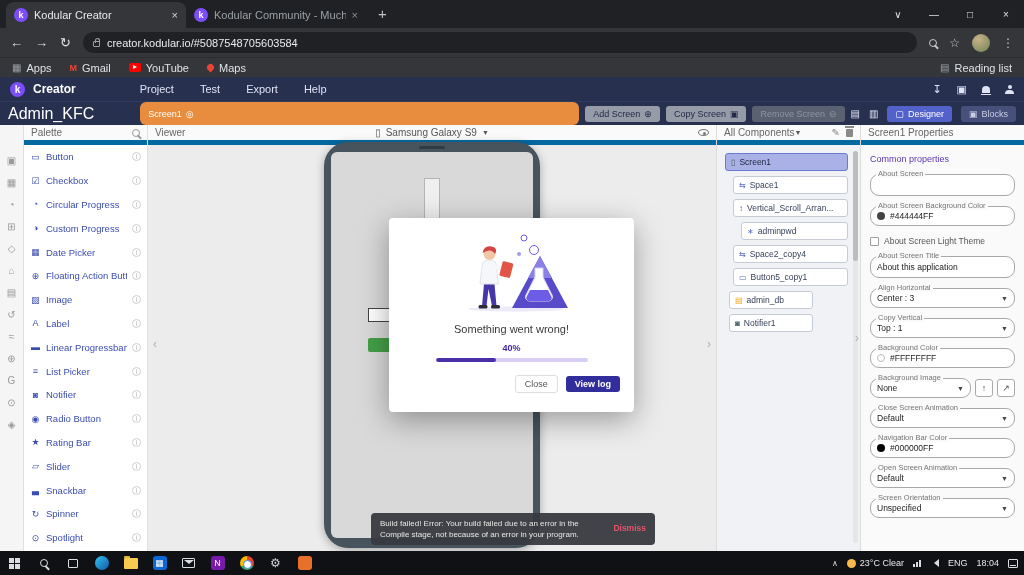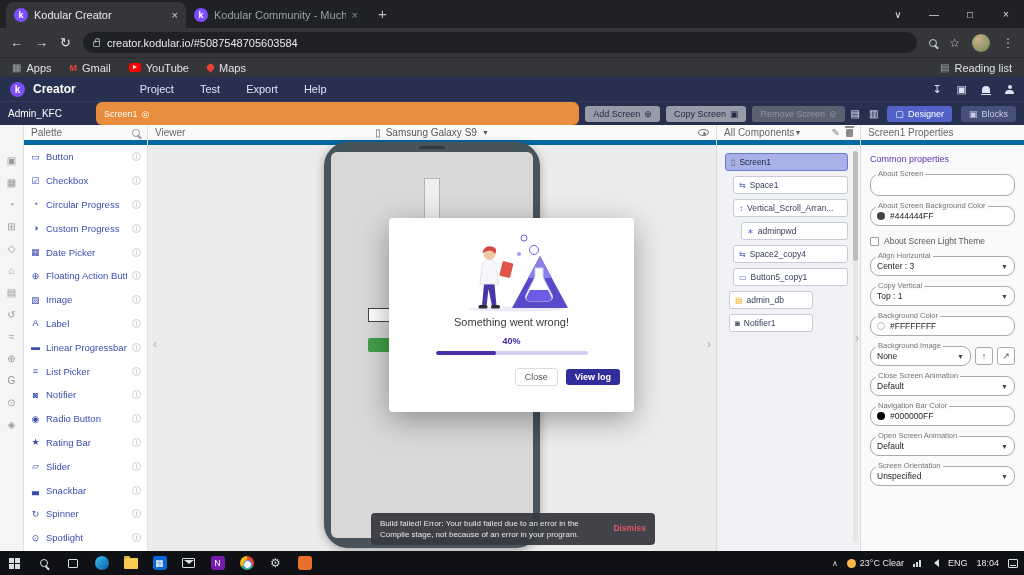--- a/index.html
+++ b/index.html
@@ -46,21 +46,21 @@
   .kbrand{color:#fff;font-size:12px;font-weight:bold;margin-right:56px}
   .kmenu{display:flex;gap:26px;color:#dfe3f4;font-size:11px}
   .kicons{margin-left:auto;display:flex;gap:15px;color:#dfe3f4;align-items:center;font-size:11px}
   .bellico{width:8px;height:7px;background:#dfe3f4;border-radius:4px 4px 0 0;position:relative;margin-top:1px}
   .bellico::after{content:'';position:absolute;left:-1px;bottom:-2px;width:10px;height:1.5px;background:#dfe3f4}
   .personico{width:9px;height:9px;position:relative}
   .personico::before{content:'';position:absolute;left:2.5px;top:0;width:4px;height:4px;border-radius:50%;background:#dfe3f4}
   .personico::after{content:'';position:absolute;left:0;bottom:0;width:9px;height:4px;border-radius:4px 4px 0 0;background:#dfe3f4}
 
   .ktoolbar{height:24px;background:#27304f;display:flex;align-items:center;padding:0 8px;gap:6px;border-top:1px solid #303a61}
-  .kproject{color:#fff;font-size:10px;margin-right:28px}
+  .kproject{color:#fff;font-size:16px;margin-right:40px}
   .chip{height:16px;border-radius:3px;display:flex;align-items:center;gap:4px;padding:0 8px;font-size:9px;white-space:nowrap}
   .chip.screen{background:#e88d3d;color:#fff}
   .chip.gray{background:#959ba7;color:#222a47}
   .chip.disabled{background:#5a6170;color:#8e95a3}
   .chip.designer{background:#5262c9;color:#fff}
   .chip.blocks{background:#47507a;color:#c9cfe8}
   .ktool-right{margin-left:auto;display:flex;align-items:center;gap:9px;color:#dfe3f4;font-size:10px}
 
   
   .main{position:absolute;top:125px;left:0;width:1024px;height:426px;display:flex;background:#ececec}
@@ -119,21 +119,21 @@
   .pcaret{color:#444;font-size:7px}
   .cdot{width:8px;height:8px;border-radius:50%;flex-shrink:0}
   .checkrow{display:flex;align-items:center;gap:5px;font-size:8.5px;color:#555}
   .cbox{width:9px;height:9px;border:1px solid #9e9e9e;border-radius:1px;background:#fff;flex-shrink:0}
   .bgimg-row{display:flex;gap:4px;align-items:center}
   .bgimg-row .pfield{flex:1}
   .sqbtn{width:18px;height:18px;border:1px solid #a9a9a9;border-radius:3px;background:#fff;display:flex;align-items:center;justify-content:center;font-size:9px;color:#555;flex-shrink:0}
 
   
   .modal{position:absolute;left:389px;top:218px;width:245px;height:194px;background:#fff;border-radius:4px;box-shadow:0 8px 30px rgba(0,0,0,.35);z-index:20;display:flex;flex-direction:column;align-items:center;padding:8px 14px 10px}
-  .mtitle{font-size:11px;color:#3a3a3a;margin-top:4px}
+  .mtitle{font-size:11px;color:#3a3a3a;margin-top:11px}
   .mpct{font-size:9px;font-weight:bold;color:#4527a0;margin-top:8px}
   .mbar{width:152px;height:4px;border-radius:2px;background:#d7cdf2;margin-top:5px;overflow:hidden}
   .mfill{height:100%;background:#4930a8;border-radius:2px}
   .mbtns{margin-top:13px;align-self:flex-end;display:flex;gap:8px;align-items:center}
   .btn-close{font-size:9px;color:#555;background:#fff;border:1px solid #ddd;border-radius:3px;padding:3px 9px}
   .btn-viewlog{font-size:9px;color:#fff;background:#312e9b;border-radius:3px;padding:3px 9px;font-weight:bold}
 
   
   .toast{position:absolute;left:371px;top:513px;width:284px;background:rgba(56,58,63,.95);border-radius:4px;color:#e6e6e6;font-size:8px;line-height:1.4;display:flex;align-items:center;gap:8px;padding:5px 9px;z-index:30}
   .toast .msg{flex:1}
@@ -476,20 +476,24 @@
         <span class="lbl">About Screen Background Color</span>
         <span class="cdot" style="background:#444"></span>
         <span class="pval">#444444FF</span>
       </div>
 
       <div class="checkrow">
         <span class="cbox"></span>
         <span>About Screen Light Theme</span>
       </div>
 
+      <div class="pfield" style="min-height:22px">
+        <span class="lbl">About Screen Title</span>
+        <span class="pval">About this application</span>
+      </div>
 
       <div class="pfield">
         <span class="lbl">Align Horizontal</span>
         <span class="pval">Center : 3</span>
         <span class="pcaret">▼</span>
       </div>
 
       <div class="pfield">
         <span class="lbl">Copy Vertical</span>
         <span class="pval">Top : 1</span>

